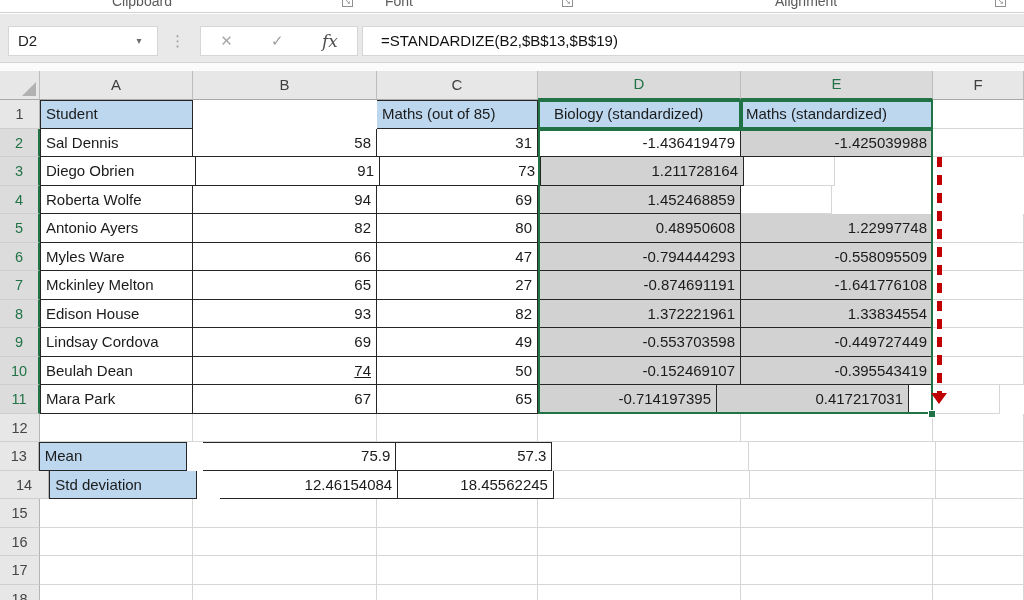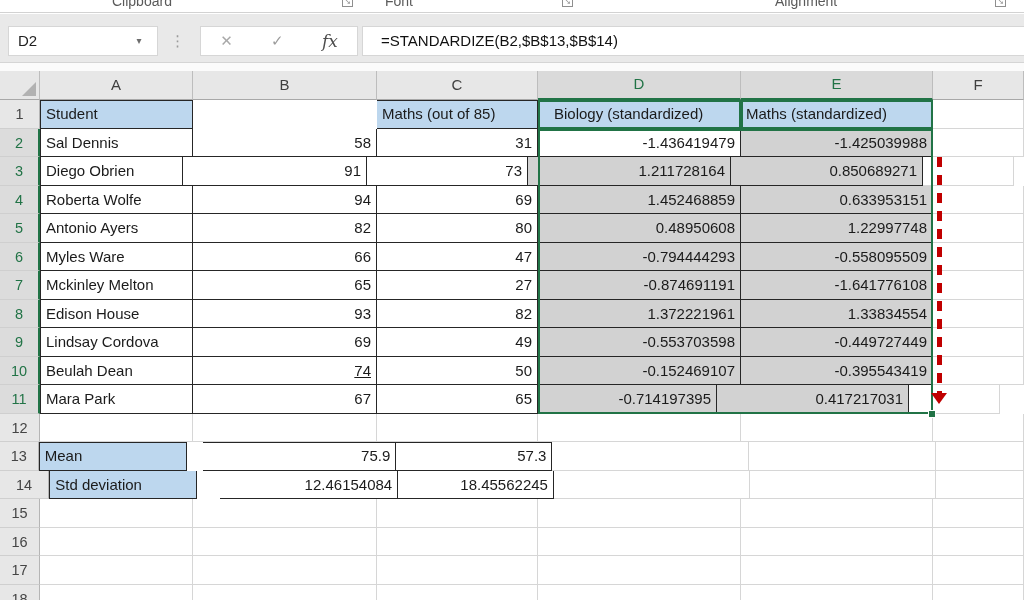--- a/index.html
+++ b/index.html
@@ -89,21 +89,21 @@
   <div class="name-box">
     <span>D2</span>
     <span class="name-dd">▾</span>
   </div>
   <div class="dots-sep">⋮</div>
   <div class="fx-box">
     <span class="btn-cancel">✕</span>
     <span class="btn-enter">✓</span>
     <span class="btn-fx">fx</span>
   </div>
-  <div class="formula-box">=STANDARDIZE(B2,$B$13,$B$14)</div>
+  <div class="formula-box">=STANDARDIZE(B2,$B$13,$B$19)</div>
 </div>
 <div class="white-gap"></div>
 
 <div class="sheet" id="sheet">
     <div class="hdr-row">
       <div class="corner" style="width: 40px;">
         <span class="tri"></span>
       </div>
       <div class="ch" style="width: 153px;">A</div>
       <div class="ch" style="width: 184px;">B</div>
@@ -125,34 +125,32 @@
       <div class="rn sel" style="width: 40px;">2</div>
       <div class="cell dk dkL" style="width: 153px;">Sal Dennis</div>
       <div class="cell dk num" style="width: 184px;">58</div>
       <div class="cell dk num" style="width: 161px;">31</div>
       <div class="cell dk active num" style="width: 203px;">-1.436419479</div>
       <div class="cell dk selgray num" style="width: 192px;">-1.425039988</div>
       <div class="cell" style="width: 91px;"></div>
     </div>
     <div class="grid-row">
       <div class="rn sel" style="width: 40px;">3</div>
-      <div class="cell dk dkL" style="width: 143px;">Diego Obrien</div>
+      <div class="cell dk dkL" style="width: 156px;">Diego Obrien</div>
       <div class="cell dk num" style="width: 184px;">91</div>
       <div class="cell dk num" style="width: 161px;">73</div>
       <div class="cell dk selgray num" style="width: 203px;">1.211728164</div>
-      <div class="cell dk selgray num" style="width: 192px;">0.850689271</div>
       <div class="cell" style="width: 91px;"></div>
     </div>
     <div class="grid-row">
       <div class="rn sel" style="width: 40px;">4</div>
       <div class="cell dk dkL" style="width: 153px;">Roberta Wolfe</div>
       <div class="cell dk num" style="width: 184px;">94</div>
       <div class="cell dk num" style="width: 161px;">69</div>
       <div class="cell dk selgray num" style="width: 203px;">1.452468859</div>
-      <div class="cell dk selgray num" style="width: 192px;">0.633953151</div>
       <div class="cell" style="width: 91px;"></div>
     </div>
     <div class="grid-row">
       <div class="rn sel" style="width: 40px;">5</div>
       <div class="cell dk dkL" style="width: 153px;">Antonio Ayers</div>
       <div class="cell dk num" style="width: 184px;">82</div>
       <div class="cell dk num" style="width: 161px;">80</div>
       <div class="cell dk selgray num" style="width: 203px;">0.48950608</div>
       <div class="cell dk selgray num" style="width: 192px;">1.22997748</div>
       <div class="cell" style="width: 91px;"></div>

